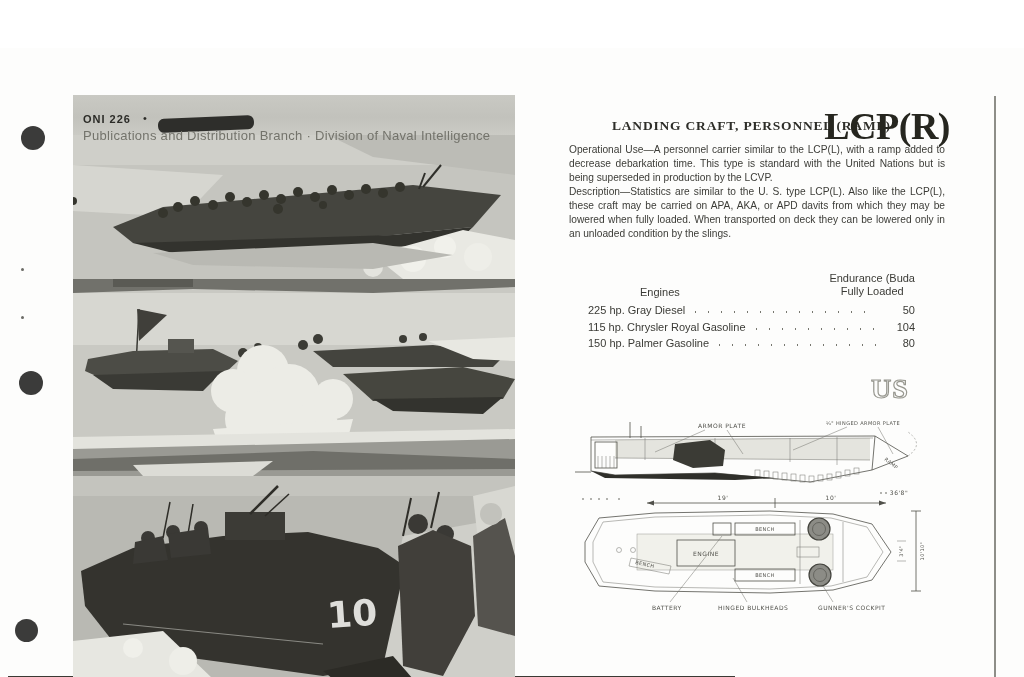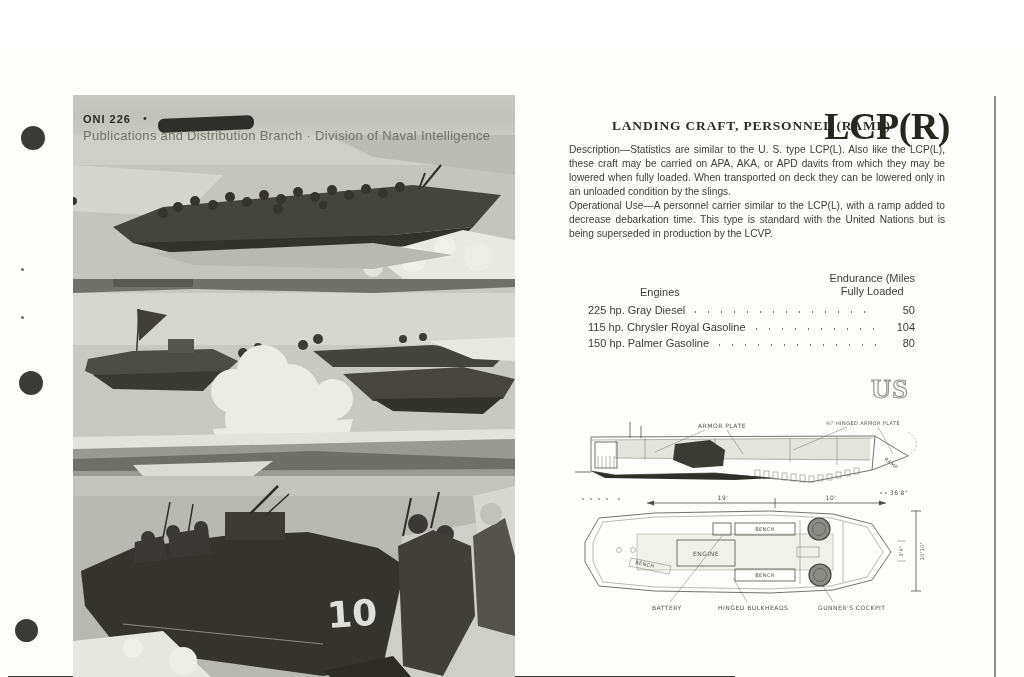--- a/index.html
+++ b/index.html
@@ -202,29 +202,29 @@
       <polygon points="250,195 320,180 340,203 260,203" fill="#2c2b26"></polygon>
     </svg>
   </div>
 
   <div class="title-row">
     <span class="title-series">LANDING CRAFT, PERSONNEL (RAMP)</span>
     <span class="title-desig">LCP(R)</span>
   </div>
 
   <div class="bodytext">
+    <p>Operational Use—A personnel carrier similar to the LCP(L), with a ramp added to decrease debarkation time.  This type is standard with the United Nations but is being superseded in production by the LCVP.</p>
     <p>Description—Statistics are similar to the U. S. type LCP(L).  Also like the LCP(L), these craft may be carried on APA, AKA, or APD davits from which they may be lowered when fully loaded.  When transported on deck they can be lowered only in an unloaded condition by the slings.</p>
-    <p>Operational Use—A personnel carrier similar to the LCP(L), with a ramp added to decrease debarkation time.  This type is standard with the United Nations but is being superseded in production by the LCVP.</p>
   </div>
 
   <div class="eng-table">
     <div class="eng-head">
       <span class="eng-head-left">Engines</span>
       <span class="eng-head-right">
-        <span>Endurance (Miles</span><br>
+        <span>Endurance (Buda</span><br>
         <span>Fully Loaded</span>
       </span>
     </div>
     <div class="eng-row">
       <span class="eng-name">225 hp. Gray Diesel</span>
       <span class="leader"></span>
       <span class="eng-val">50</span>
     </div>
     <div class="eng-row">
       <span class="eng-name">115 hp. Chrysler Royal Gasoline</span>

